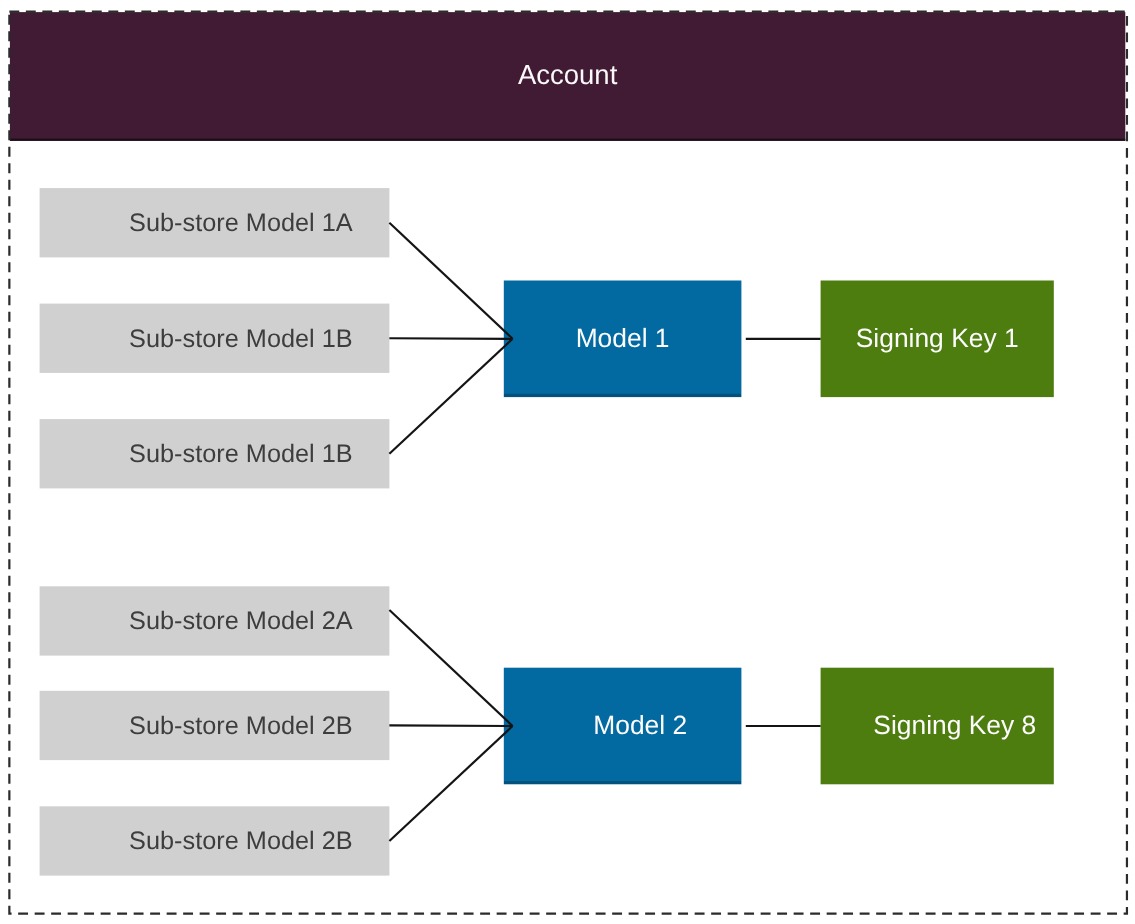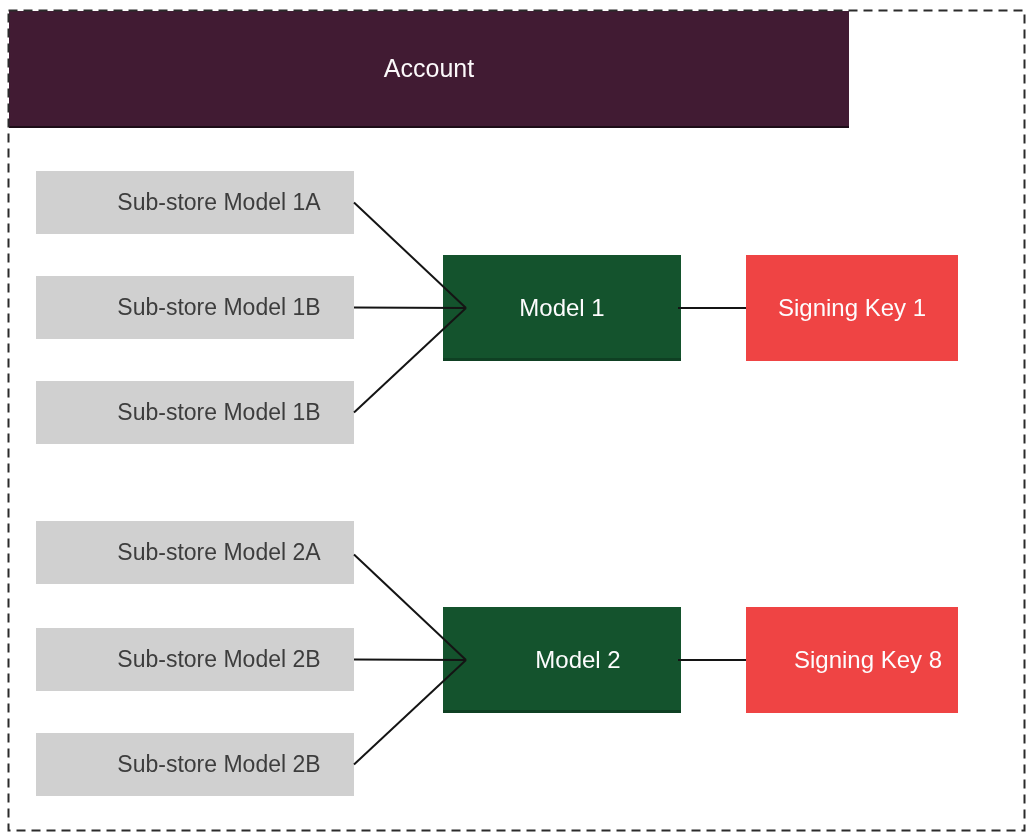--- a/index.html
+++ b/index.html
@@ -13,52 +13,52 @@
   .node {
     position: absolute;
     display: flex;
     align-items: center;
     justify-content: center;
     text-align: center;
     box-sizing: border-box;
   }
   .account-header {
     left: 9px; top: 11px;
-    width: 840px; height: 117px;
+    width: 1014px; height: 117px;
     background: #411b33;
     color: #fbf8fa;
     font-size: 25px;
     border-bottom: 2px solid #1c0d17;
   }
   .substore {
     left: 36px;
     width: 318px; height: 63px;
     background: #d0d0d0;
     color: #3d3d3d;
     font-size: 23px;
     padding-left: 48px;
   }
   .substore.s1 { top: 171px; }
   .substore.s2 { top: 276px; }
   .substore.s3 { top: 381px; }
-  .substore.s4 { top: 521px; }
+  .substore.s4 { top: 533px; }
   .substore.s5 { top: 628px; }
   .substore.s6 { top: 733px; }
   .model {
-    left: 443px;
-    width: 238px; height: 106px;
-    background: #14532d;
+    left: 458px;
+    width: 216px; height: 106px;
+    background: #0369a1;
     color: #fdfcfd;
     font-size: 24px;
     box-shadow: inset 0 -3px 0 rgba(0,0,0,0.22);
   }
   .signing {
     left: 746px;
     width: 212px; height: 106px;
-    background: #ef4444;
+    background: #4d7c0f;
     color: #fdfcfd;
     font-size: 24px;
   }
   .row1 { top: 255px; }
   .row2 { top: 607px; padding-left: 32px; }
   .lines-layer {
     position: absolute;
     left: 0; top: 0;
     width: 1032px; height: 840px;
     pointer-events: none;

